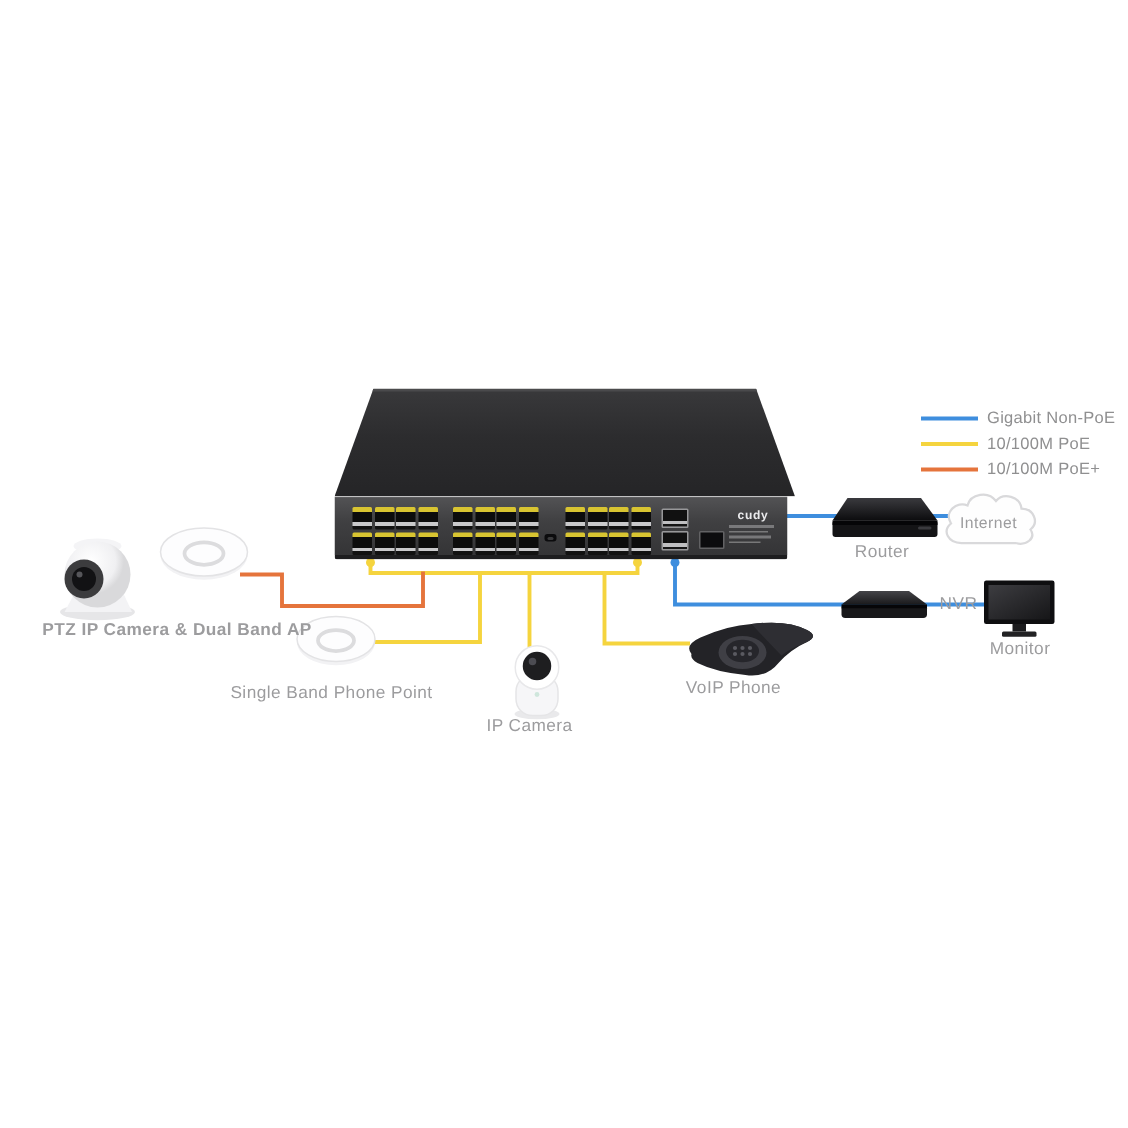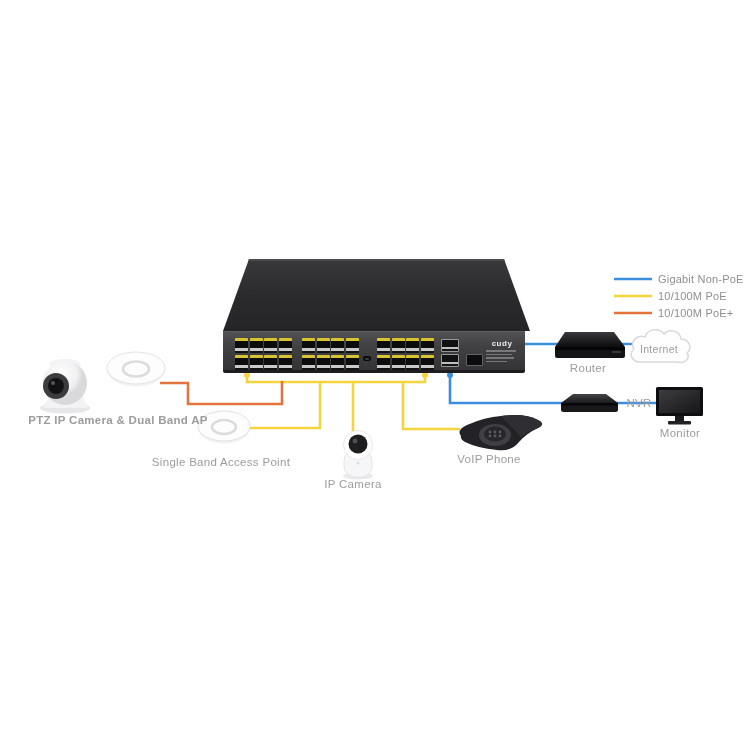--- a/index.html
+++ b/index.html
@@ -277,20 +277,20 @@
           </linearGradient>
         </defs>
       <rect x="1" y="1" width="47" height="29" rx="1.5" fill="#0e0e10"></rect>
       <rect x="4" y="4" width="41" height="23" fill="url(#scr)"></rect>
       <rect x="20" y="30" width="9" height="5" fill="#1b1b1d"></rect>
       <rect x="13" y="35" width="23" height="3.5" rx="1" fill="#222224"></rect>
     </svg>
   </div>
 
   <div class="dev-label" style="left:118px; top:414px;font-weight:bold;">PTZ IP Camera &amp; Dual Band AP</div>
-  <div class="dev-label" style="left:221px; top:456px;">Single Band Access Point</div>
+  <div class="dev-label" style="left:221px; top:456px;">Single Band Phone Point</div>
   <div class="dev-label" style="left:353px; top:478px;">IP Camera</div>
   <div class="dev-label" style="left:489px; top:453px;text-align:right;">VoIP Phone</div>
   <div class="dev-label" style="left:588px; top:362px;">Router</div>
   <div class="dev-label" style="left:591px; top:397px;margin-left:48px;">NVR</div>
   <div class="dev-label" style="left:680px; top:427px;">Monitor</div>
 
 </div>
 
 </body></html>

